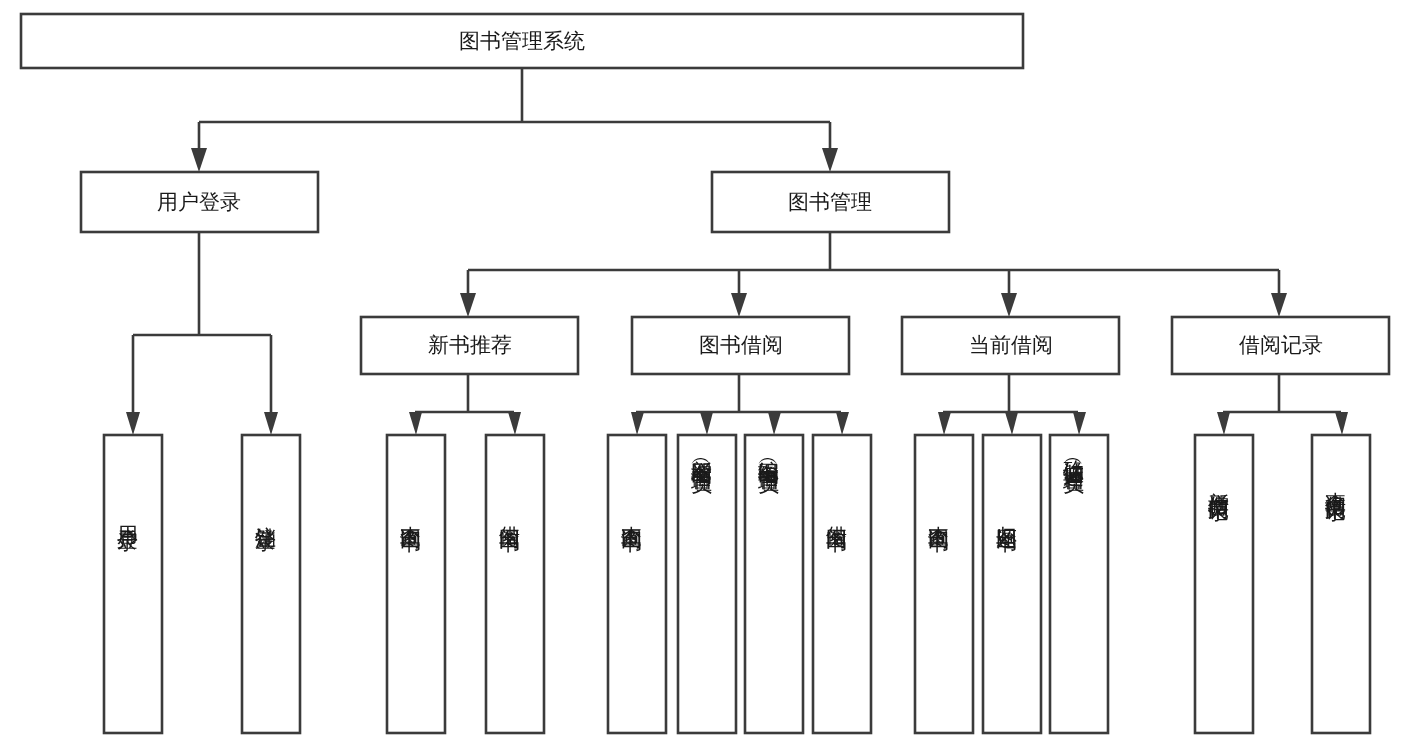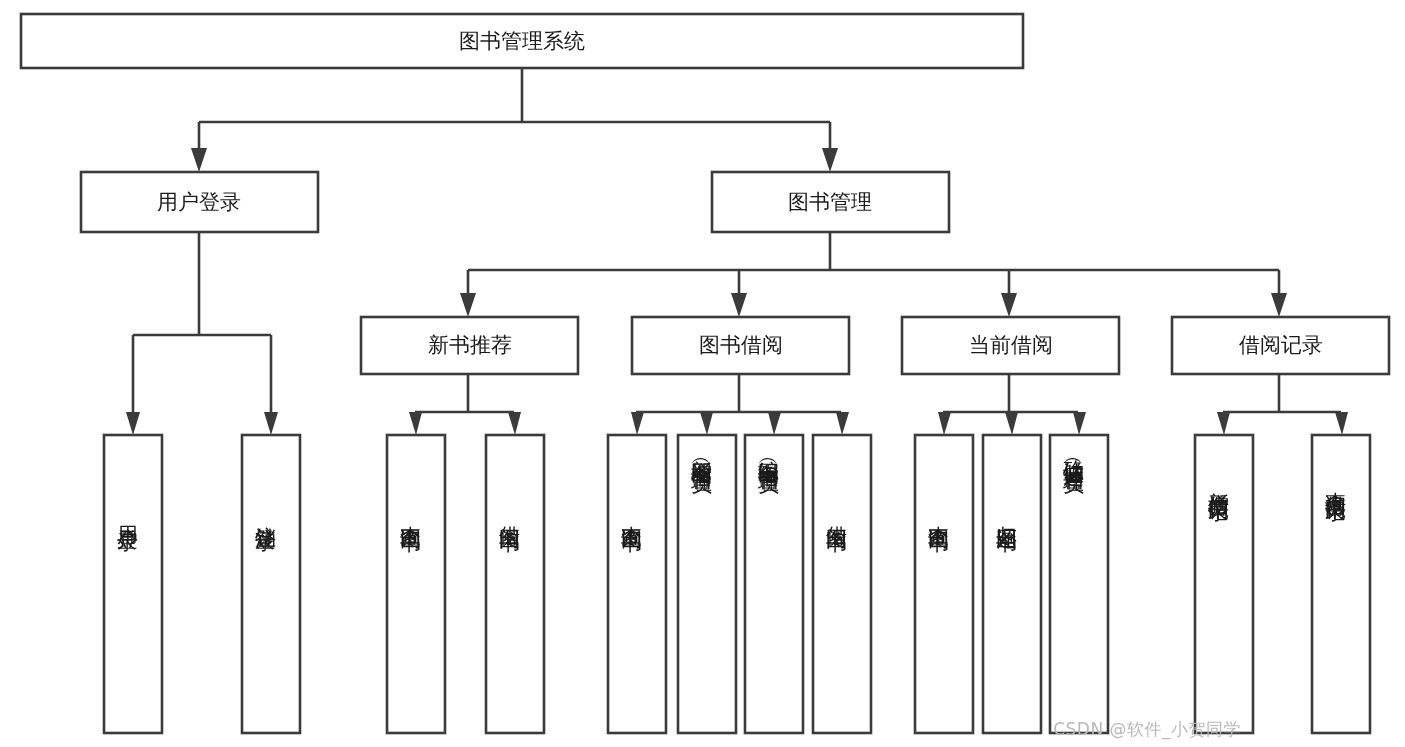--- a/index.html
+++ b/index.html
@@ -174,14 +174,13 @@
   <div class="node-label-v" style="left:618px; top:509px;">查询图书</div>
   <div class="node-label-v" style="left:688px; top:443px;">新增图书（管理员）</div>
   <div class="node-label-v" style="left:755px; top:443px;">编辑图书（管理员）</div>
   <div class="node-label-v" style="left:823px; top:509px;">借阅图书</div>
   <div class="node-label-v" style="left:925px; top:509px;">查询图书</div>
   <div class="node-label-v" style="left:993px; top:509px;">归还图书</div>
   <div class="node-label-v" style="left:1060px; top:443px;">确认归还（管理员）</div>
   <div class="node-label-v" style="left:1205px; top:475px;">新增借阅记录</div>
   <div class="node-label-v" style="left:1322px; top:475px;">查询借阅记录</div>
 
-  <div class="watermark">CSDN @软件_小贺同学</div>
 </div>
 
 </body></html>

